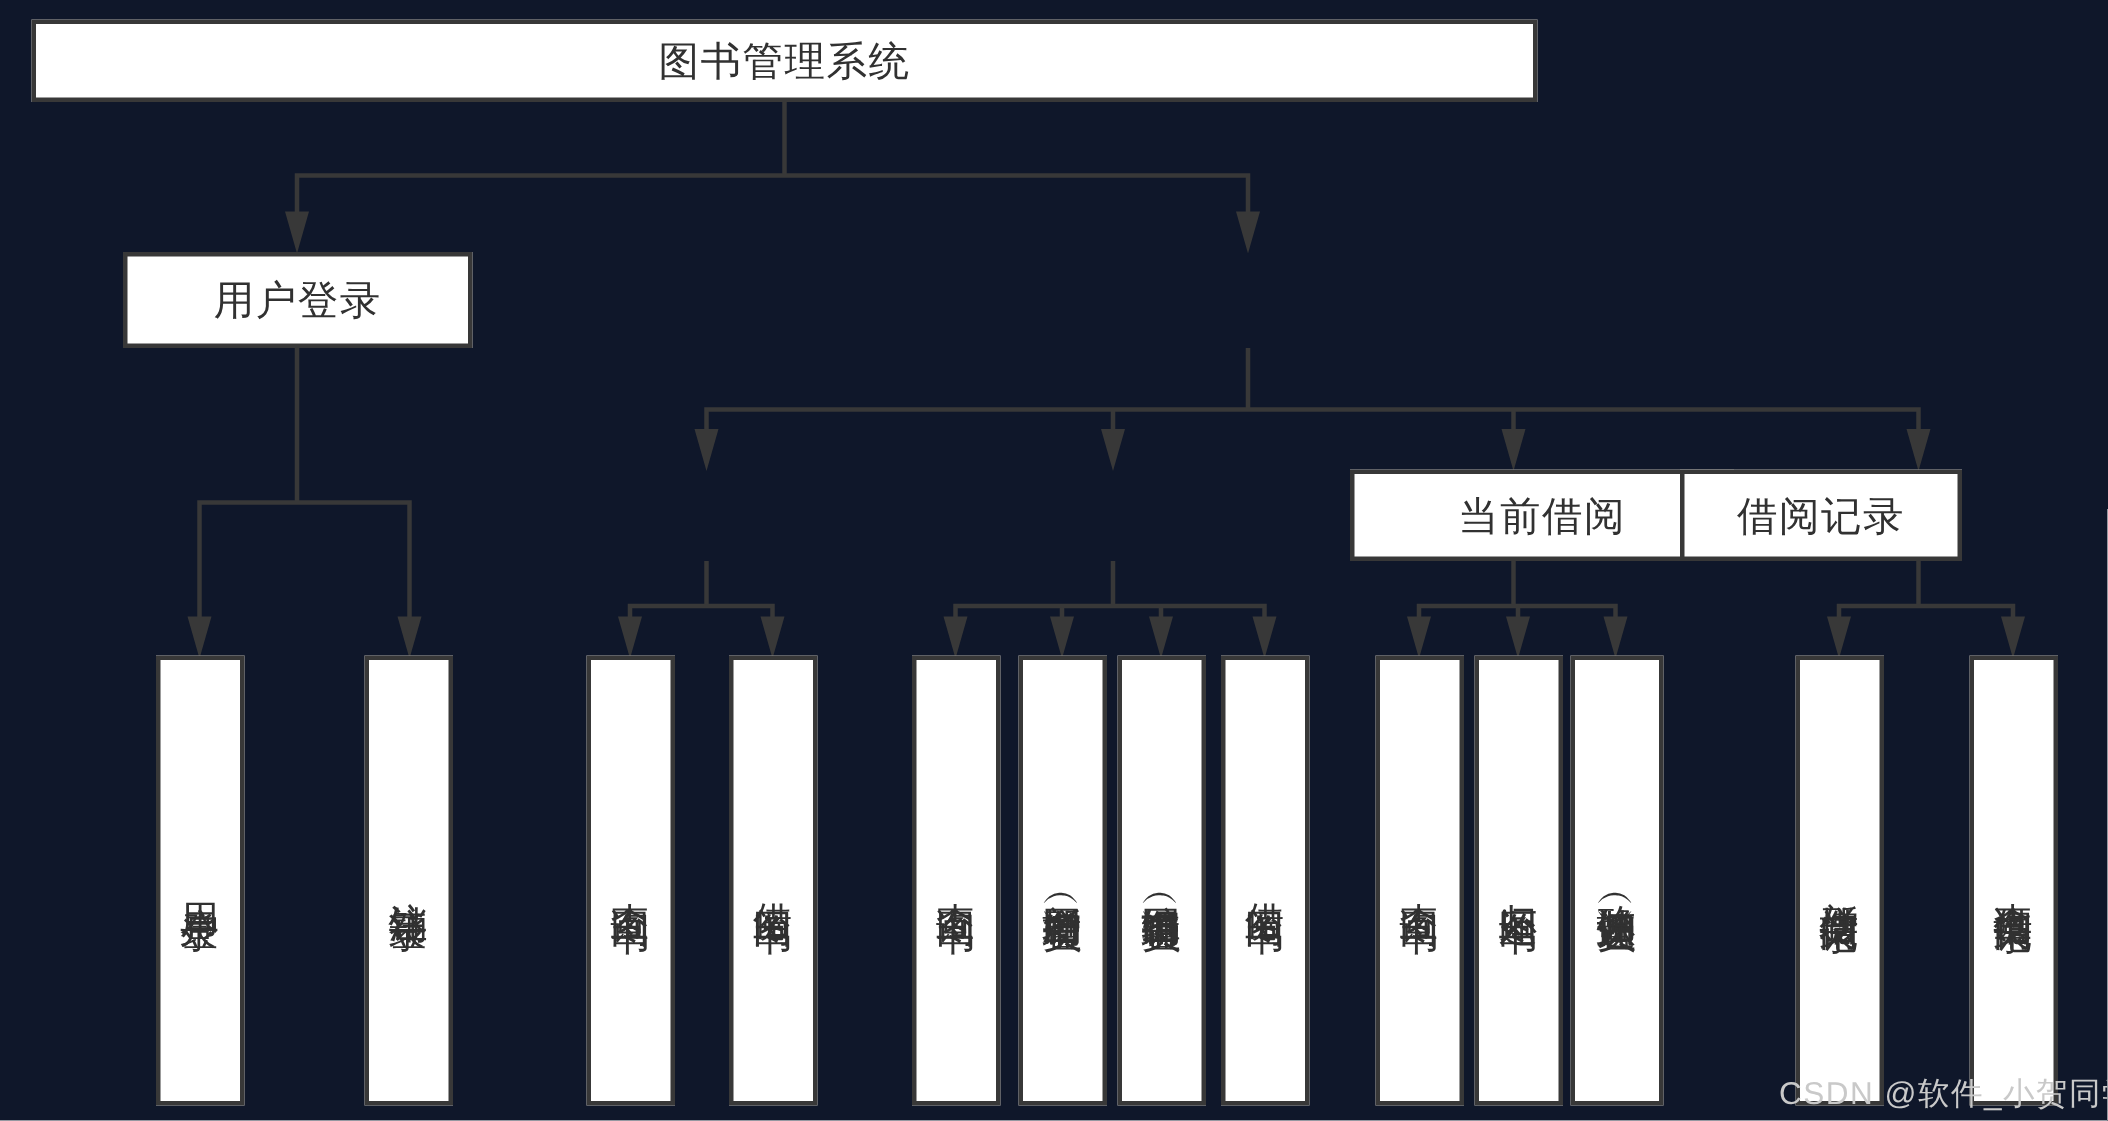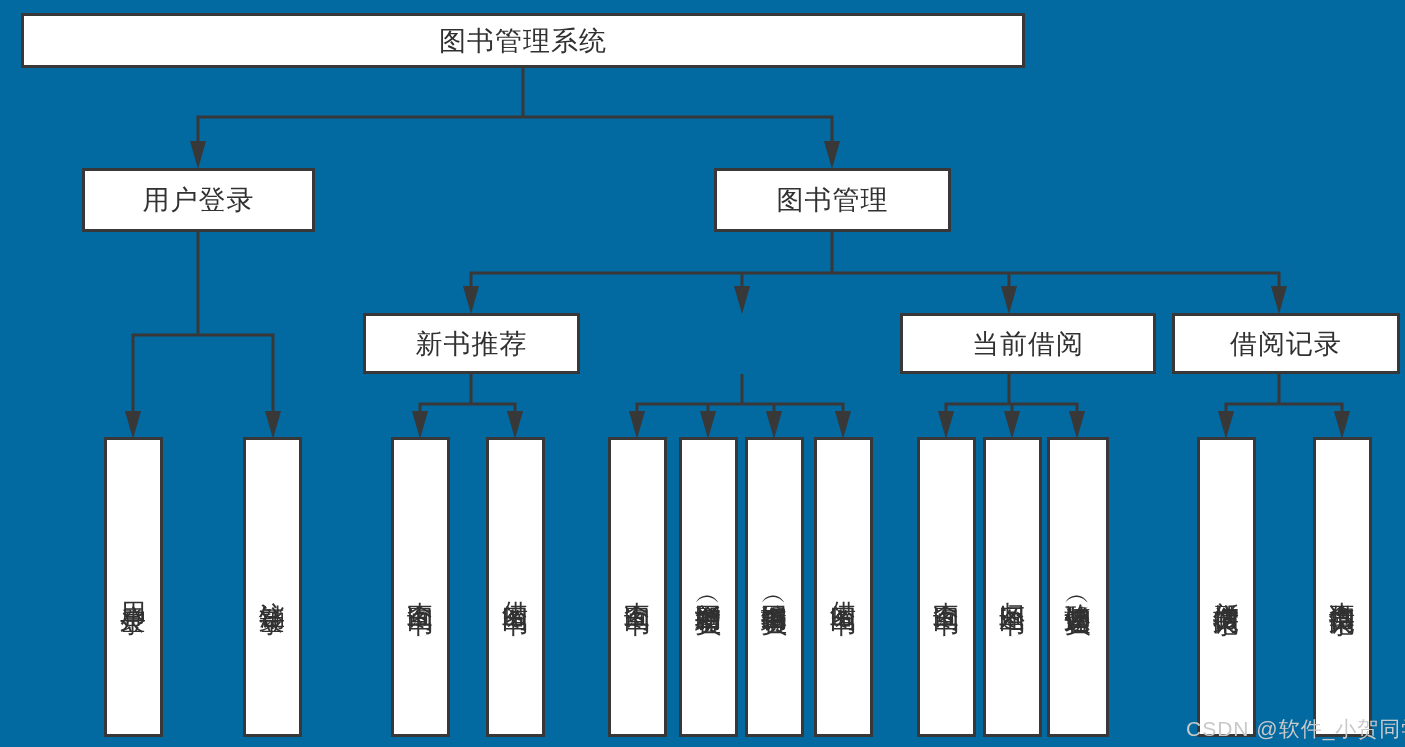--- a/index.html
+++ b/index.html
@@ -1,19 +1,19 @@
 <!DOCTYPE html>
 <html><head>
 <meta charset="utf-8">
 <style>
   html,body{margin:0;padding:0;background:#ffffff;}
   .canvas{
     position:relative;
     width:1405px;height:747px;
-    background:#0369a1;
+    background:#0f172a;
     font-family:"Liberation Sans", sans-serif;
     overflow:hidden;
   }
   .wires{position:absolute;left:0;top:0;}
   .hnode{
     position:absolute;
     box-sizing:border-box;
     background:#ffffff;
     border:3px solid #383838;
     display:flex;align-items:center;justify-content:center;
@@ -99,25 +99,23 @@
       <path d="M1004 411 H1020 L1012 439 Z"></path>
       <path d="M1069 411 H1085 L1077 439 Z"></path>
       <path d="M1218 411 H1234 L1226 439 Z"></path>
       <path d="M1334 411 H1350 L1342 439 Z"></path>
     </g>
   </svg>
 
   <div class="hnode" style="left:21px;top:13px;width:1004px;height:55px">图书管理系统</div>
 
   <div class="hnode" style="left:82px;top:168px;width:233px;height:64px">用户登录</div>
-  <div class="hnode" style="left:714px;top:168px;width:237px;height:64px">图书管理</div>
 
-  <div class="hnode" style="left:363px;top:313px;width:217px;height:61px">新书推荐</div>
   <div class="hnode" style="left:900px;top:313px;width:256px;height:61px">当前借阅</div>
-  <div class="hnode" style="left:1172px;top:313px;width:228px;height:61px">借阅记录</div>
+  <div class="hnode" style="left:1120px;top:313px;width:188px;height:61px">借阅记录</div>
 
   <div class="vnode" style="left:104px">用户登录</div>
   <div class="vnode" style="left:243px">注销登录</div>
 
   <div class="vnode" style="left:391px">查询图书</div>
   <div class="vnode" style="left:486px">借阅图书</div>
 
   <div class="vnode" style="left:608px">查询图书</div>
   <div class="vnode" style="left:679px;letter-spacing:1px">新增图书（管理员）</div>
   <div class="vnode" style="left:745px;letter-spacing:1px">编辑图书（管理员）</div>

